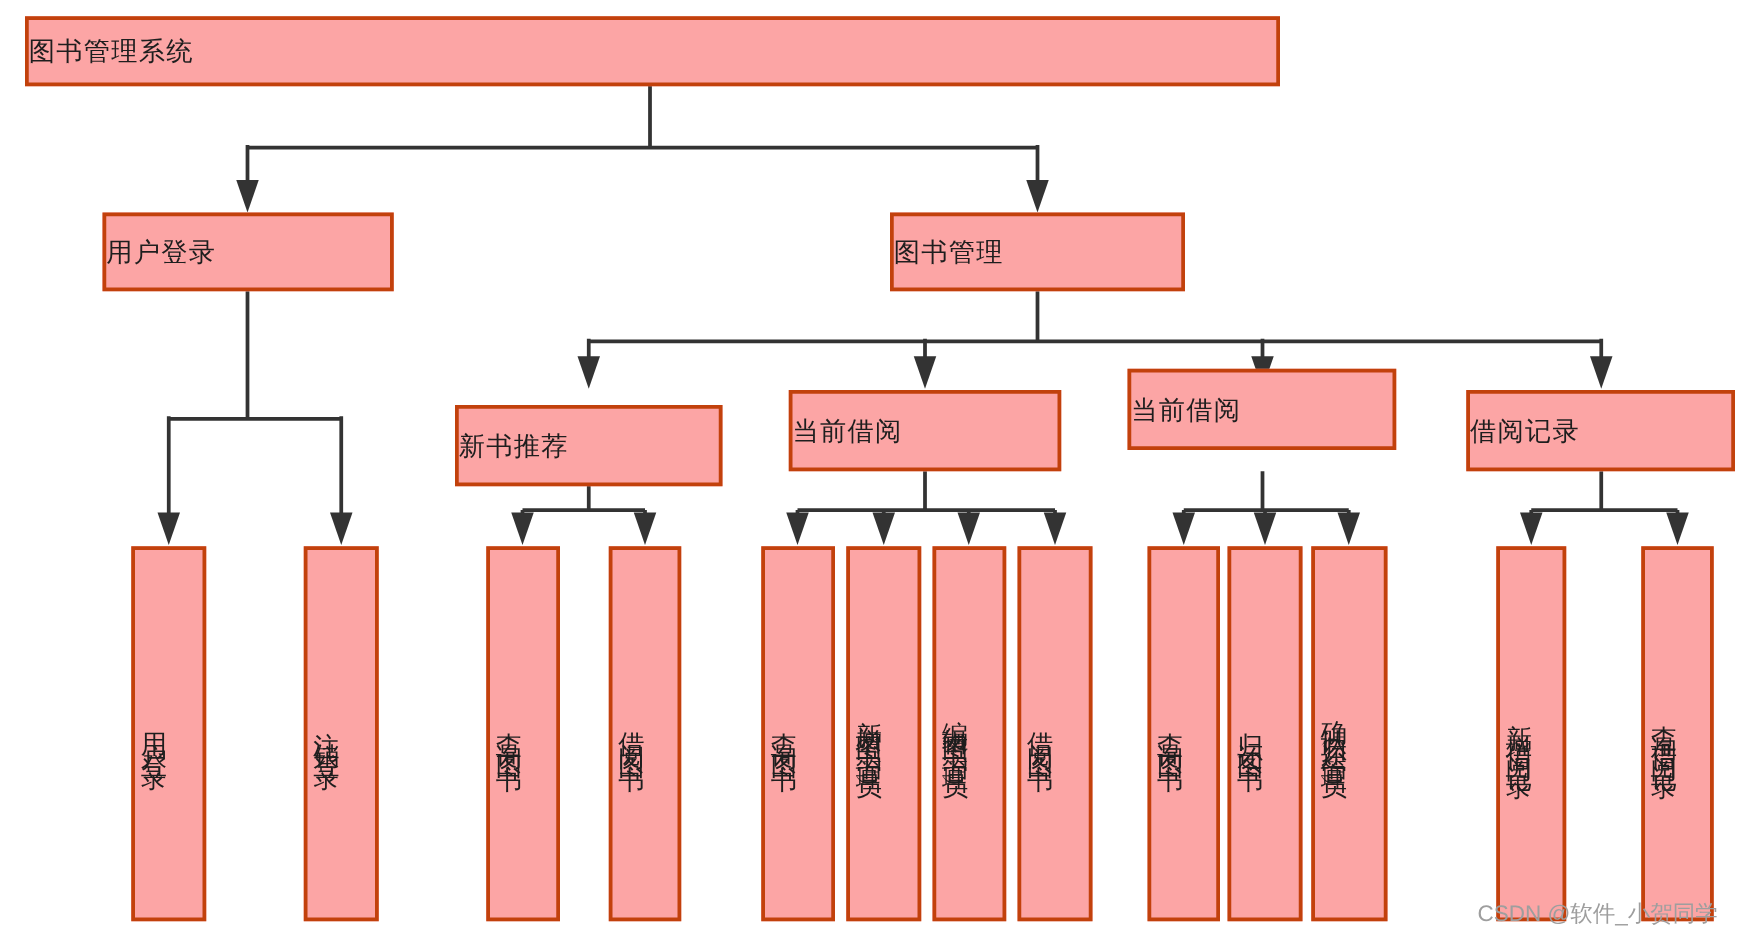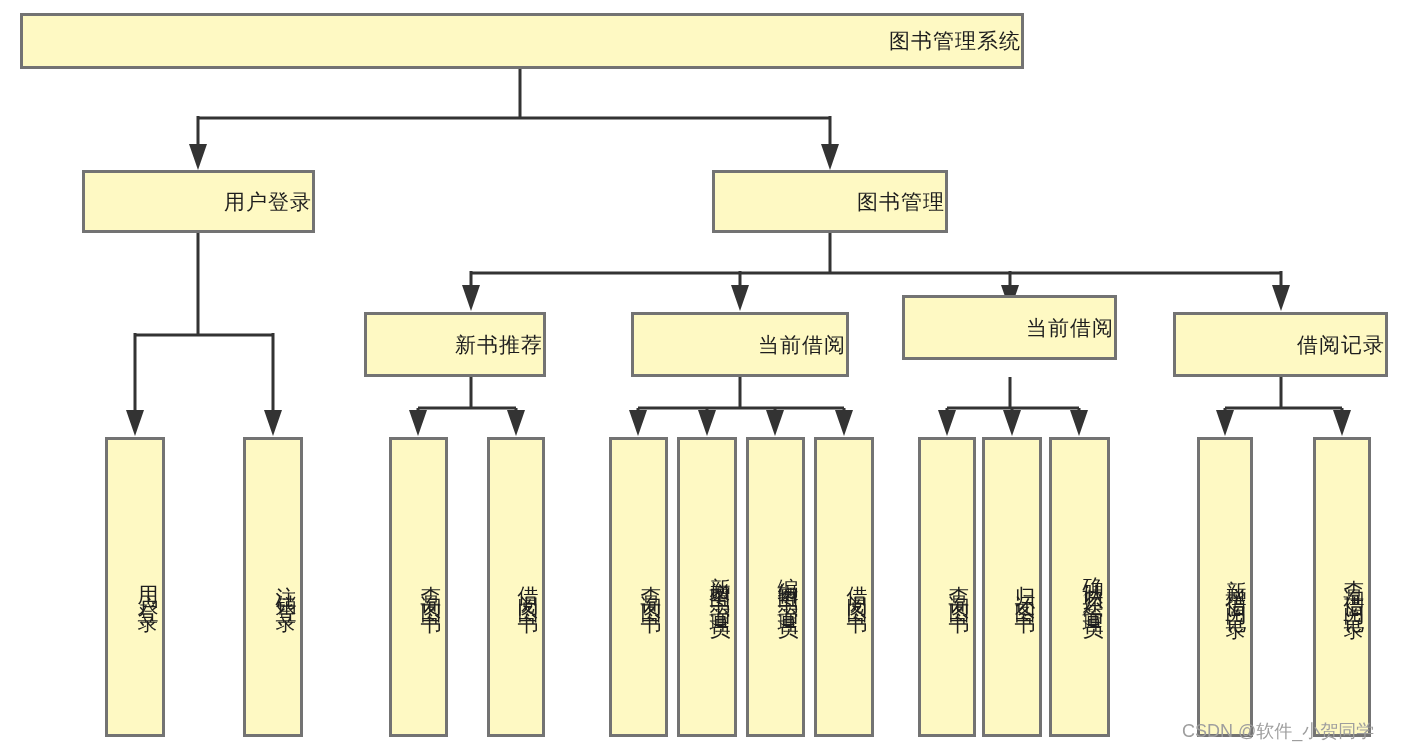--- a/index.html
+++ b/index.html
@@ -19,25 +19,25 @@
   .wires {
     position: absolute;
     left: 0;
     top: 0;
     width: 1405px;
     height: 747px;
   }
   .node {
     position: absolute;
     box-sizing: border-box;
-    background: #fef9c3;
-    border: 3px solid #737373;
+    background: #fca5a5;
+    border: 3px solid #c2410c;
     display: flex;
     align-items: center;
-    justify-content: flex-end;
+    justify-content: flex-start;
   }
   .hlabel {
     font-size: 21px;
     letter-spacing: 1px;
     white-space: nowrap;
   }
   .vlabel {
     writing-mode: vertical-rl;
     text-orientation: mixed;
     font-size: 21px;
@@ -102,21 +102,21 @@
     <span class="hlabel">图书管理系统</span>
   </div>
 
   <div class="node" style="left:82px; top:170px; width:233px; height:63px;">
     <span class="hlabel">用户登录</span>
   </div>
   <div class="node" style="left:712px; top:170px; width:236px; height:63px;">
     <span class="hlabel">图书管理</span>
   </div>
 
-  <div class="node" style="left:364px; top:312px; width:182px; height:65px;padding-left:39px;">
+  <div class="node" style="left:364px; top:324px; width:214px; height:65px;">
     <span class="hlabel">新书推荐</span>
   </div>
   <div class="node" style="left:631px; top:312px; width:218px; height:65px;">
     <span class="hlabel">当前借阅</span>
   </div>
   <div class="node" style="left:902px; top:295px; width:215px; height:65px;">
     <span class="hlabel">当前借阅</span>
   </div>
   <div class="node" style="left:1173px; top:312px; width:215px; height:65px;">
     <span class="hlabel">借阅记录</span>

